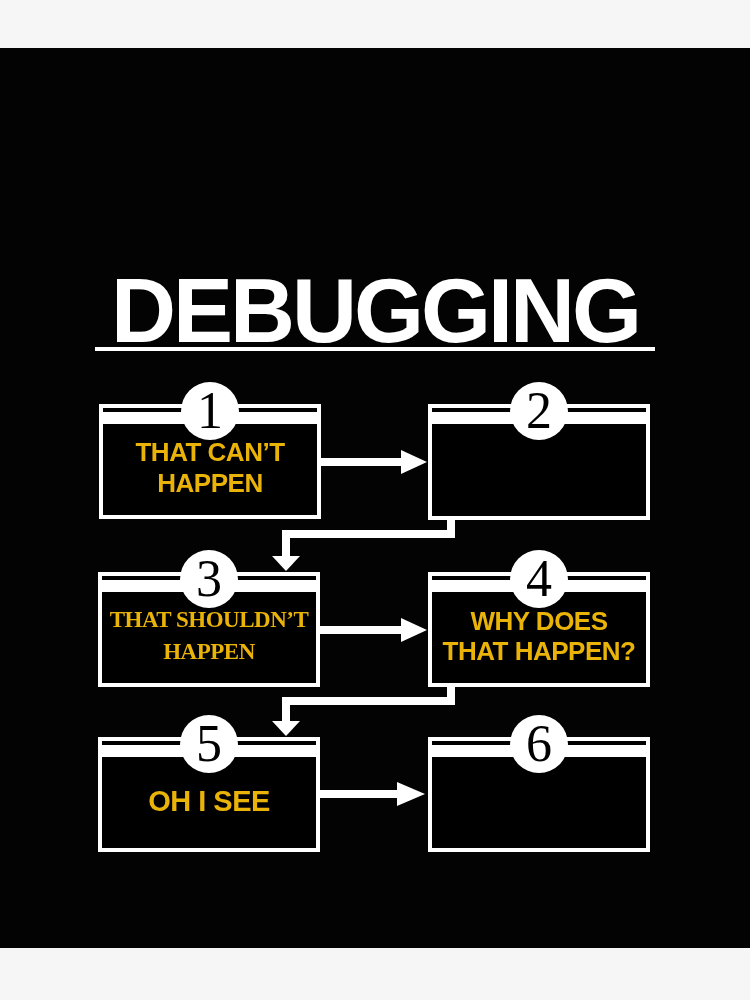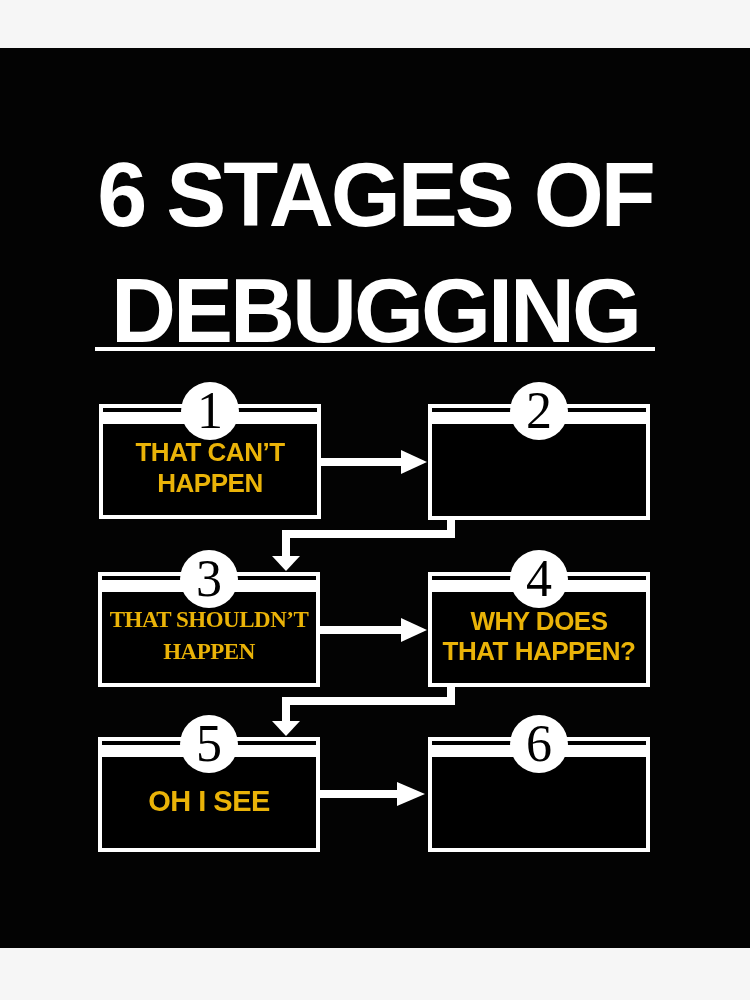--- a/index.html
+++ b/index.html
@@ -65,21 +65,20 @@
   .connector-layer * { fill:#ffffff; }
 </style>
 </head>
 <body>
 
 <div class="page">
 
   <div class="matte matte-top"></div>
   <div class="matte matte-bottom"></div>
 
-  <div class="title-line title-line-1">6 STAGES OF</div>
   <div class="title-line title-line-2">DEBUGGING</div>
   <div class="title-underline"></div>
 
   <svg class="connector-layer" viewBox="0 0 750 1000" xmlns="http://www.w3.org/2000/svg">
     <g>
       <rect x="318" y="458" width="84" height="8"></rect>
       <polygon points="401,450 401,474 427,462"></polygon>
     </g>
     <g>
       <rect x="447" y="518" width="8" height="16"></rect>

